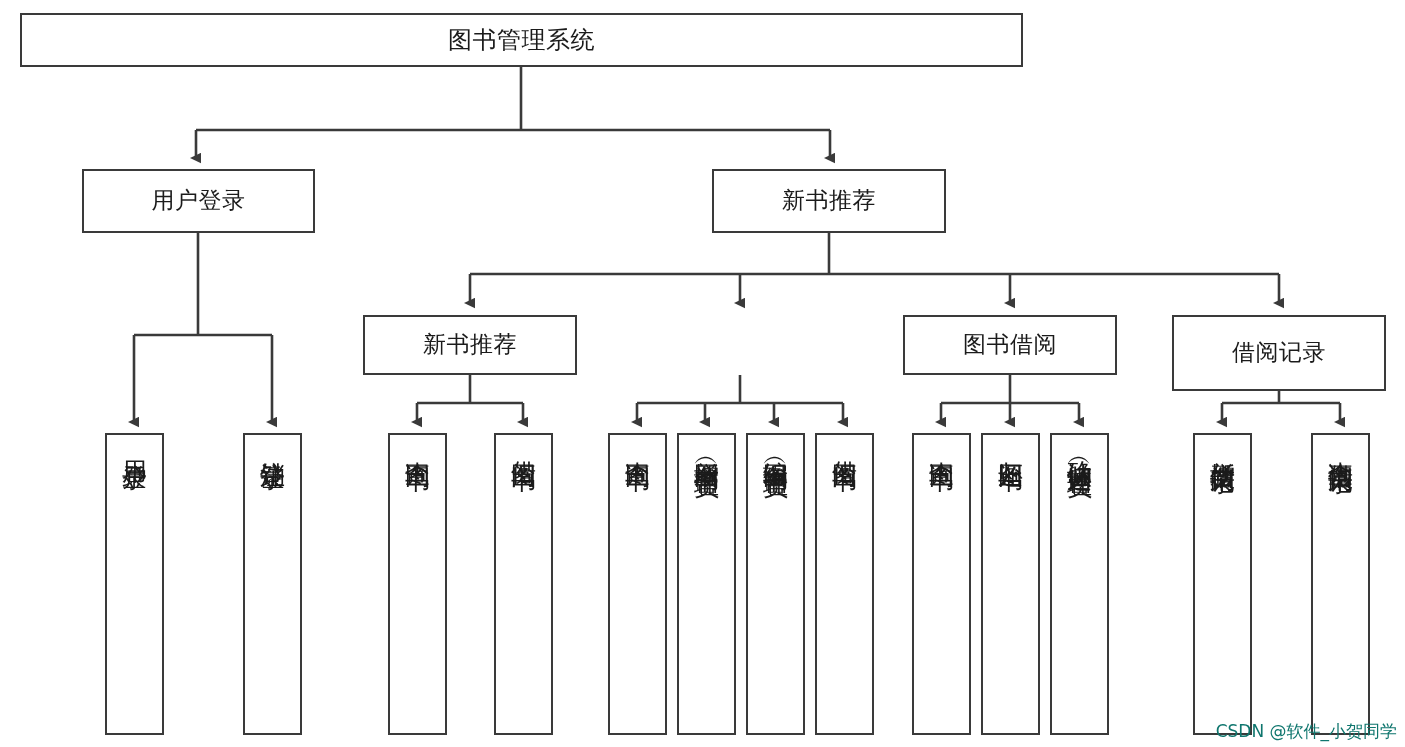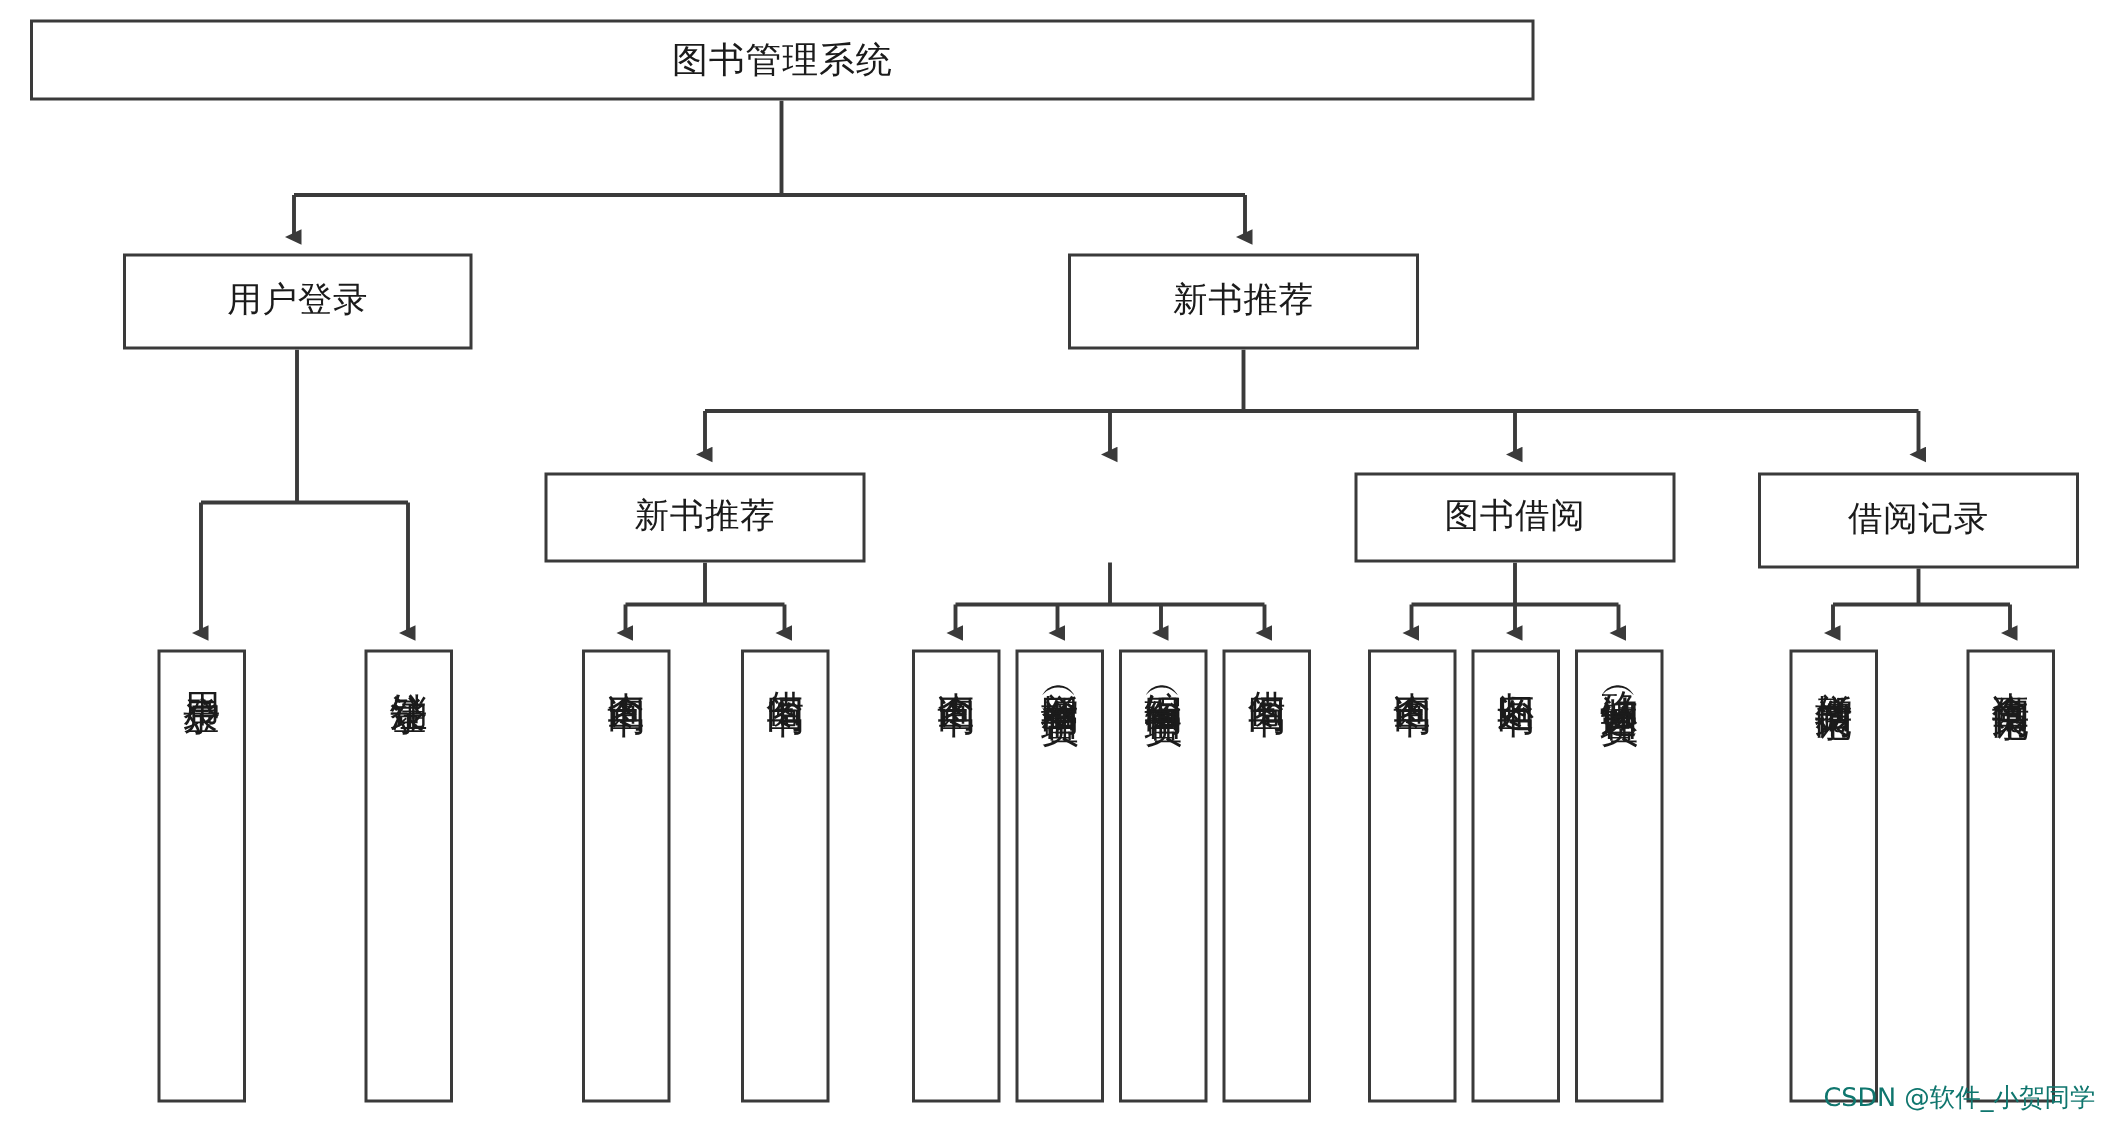--- a/index.html
+++ b/index.html
@@ -143,21 +143,21 @@
 
   <div class="node h" style="left:363px; top:315px; width:214px; height:60px;">
     <span class="label">新书推荐</span>
   </div>
 
 
   <div class="node h" style="left:903px; top:315px; width:214px; height:60px;">
     <span class="label">图书借阅</span>
   </div>
 
-  <div class="node h" style="left:1172px; top:315px; width:214px; height:64px;">
+  <div class="node h" style="left:1172px; top:315px; width:214px; height:76px;">
     <span class="label">借阅记录</span>
   </div>
 
   <div class="node v" style="left:105px; top:433px; width:59px; height:302px;">
     <span class="label">用户登录</span>
   </div>
 
   <div class="node v" style="left:243px; top:433px; width:59px; height:302px;">
     <span class="label">注销登录</span>
   </div>

